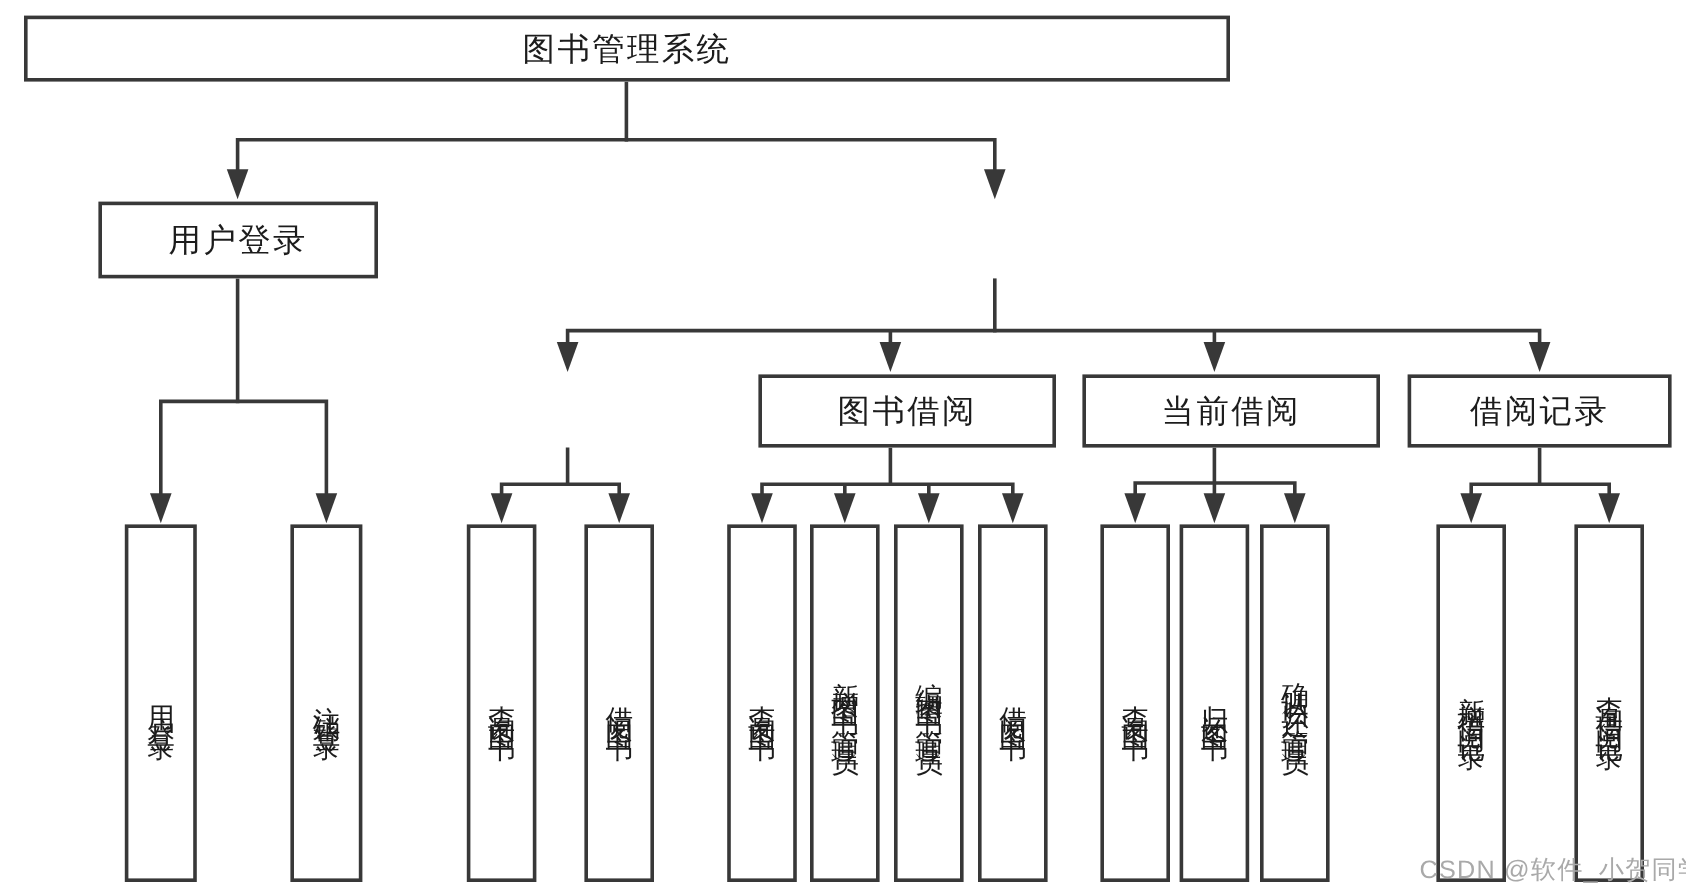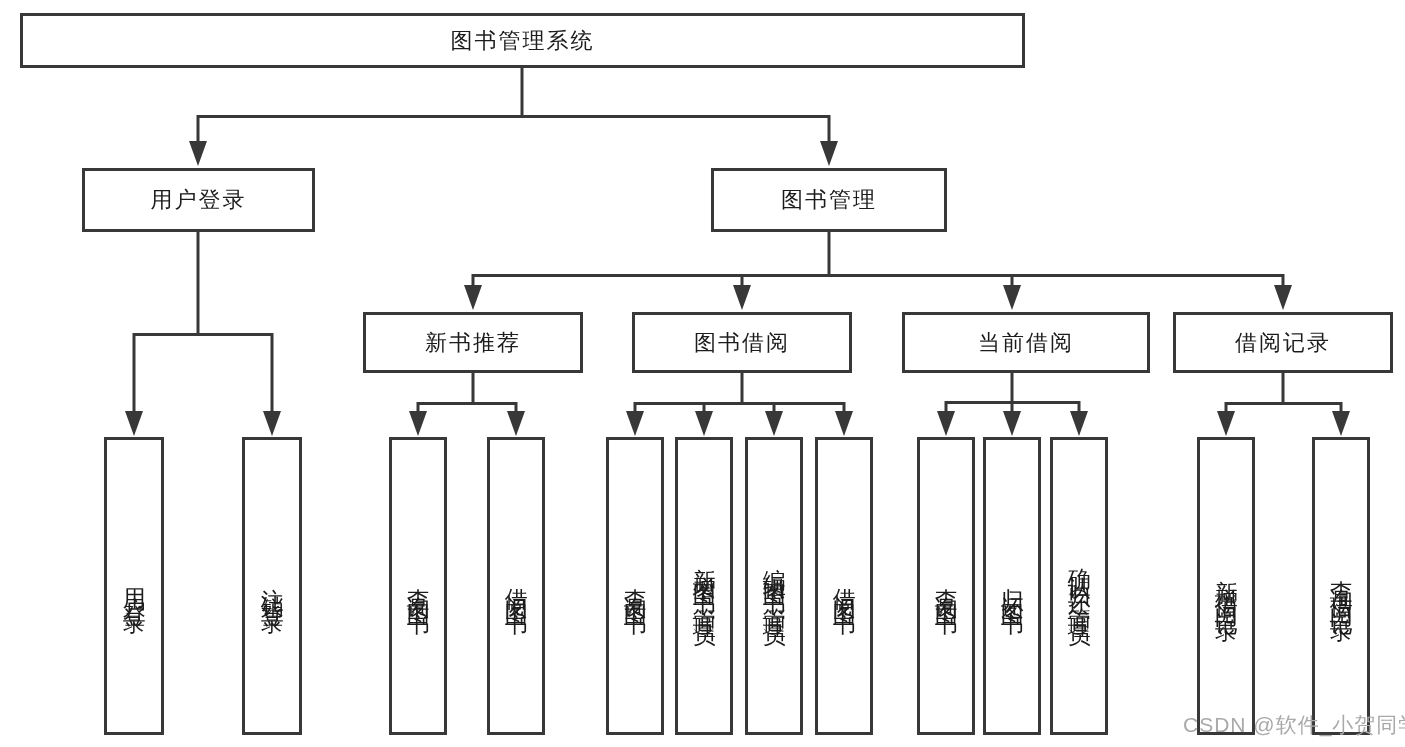--- a/index.html
+++ b/index.html
@@ -6,21 +6,21 @@
   .canvas{
     position:relative;width:1405px;height:747px;background:#ffffff;overflow:hidden;
     font-family:"Liberation Sans","DejaVu Sans",sans-serif;
   }
   svg.connectors{position:absolute;left:0;top:0;z-index:1;}
   .node{
     position:absolute;z-index:2;background:#ffffff;border:3px solid #383838;
     box-sizing:border-box;display:flex;align-items:center;justify-content:center;
     color:#1c1c1c;
   }
-  .hlabel{font-size:22px;letter-spacing:2px;white-space:nowrap;}
+  .hlabel{font-size:27px;letter-spacing:2px;white-space:nowrap;}
   .vlabel{writing-mode:vertical-rl;text-orientation:mixed;font-size:23px;letter-spacing:8px;line-height:1.1;}
   .watermark{
     position:absolute;left:1183px;top:711px;z-index:10;font-size:21px;
     color:#a9a9a9;letter-spacing:1px;white-space:nowrap;
   }
 </style>
 </head>
 <body>
 
 <div class="canvas">
@@ -61,28 +61,22 @@
     </g>
   </svg>
 
   <div class="node" style="left:20px;top:13px;width:1005px;height:55px">
     <span class="hlabel">图书管理系统</span>
   </div>
 
   <div class="node" style="left:82px;top:168px;width:233px;height:64px">
     <span class="hlabel">用户登录</span>
   </div>
-  <div class="node" style="left:711px;top:168px;width:236px;height:64px">
-    <span class="hlabel">图书管理</span>
-  </div>
 
-  <div class="node" style="left:363px;top:312px;width:220px;height:61px">
-    <span class="hlabel">新书推荐</span>
-  </div>
-  <div class="node" style="left:632px;top:312px;width:220px;height:61px">
+  <div class="node" style="left:632px;top:312px;width:248px;height:61px">
     <span class="hlabel">图书借阅</span>
   </div>
   <div class="node" style="left:902px;top:312px;width:248px;height:61px">
     <span class="hlabel">当前借阅</span>
   </div>
   <div class="node" style="left:1173px;top:312px;width:220px;height:61px">
     <span class="hlabel">借阅记录</span>
   </div>
 
   <div class="node" style="left:104px;top:437px;width:60px;height:298px">

